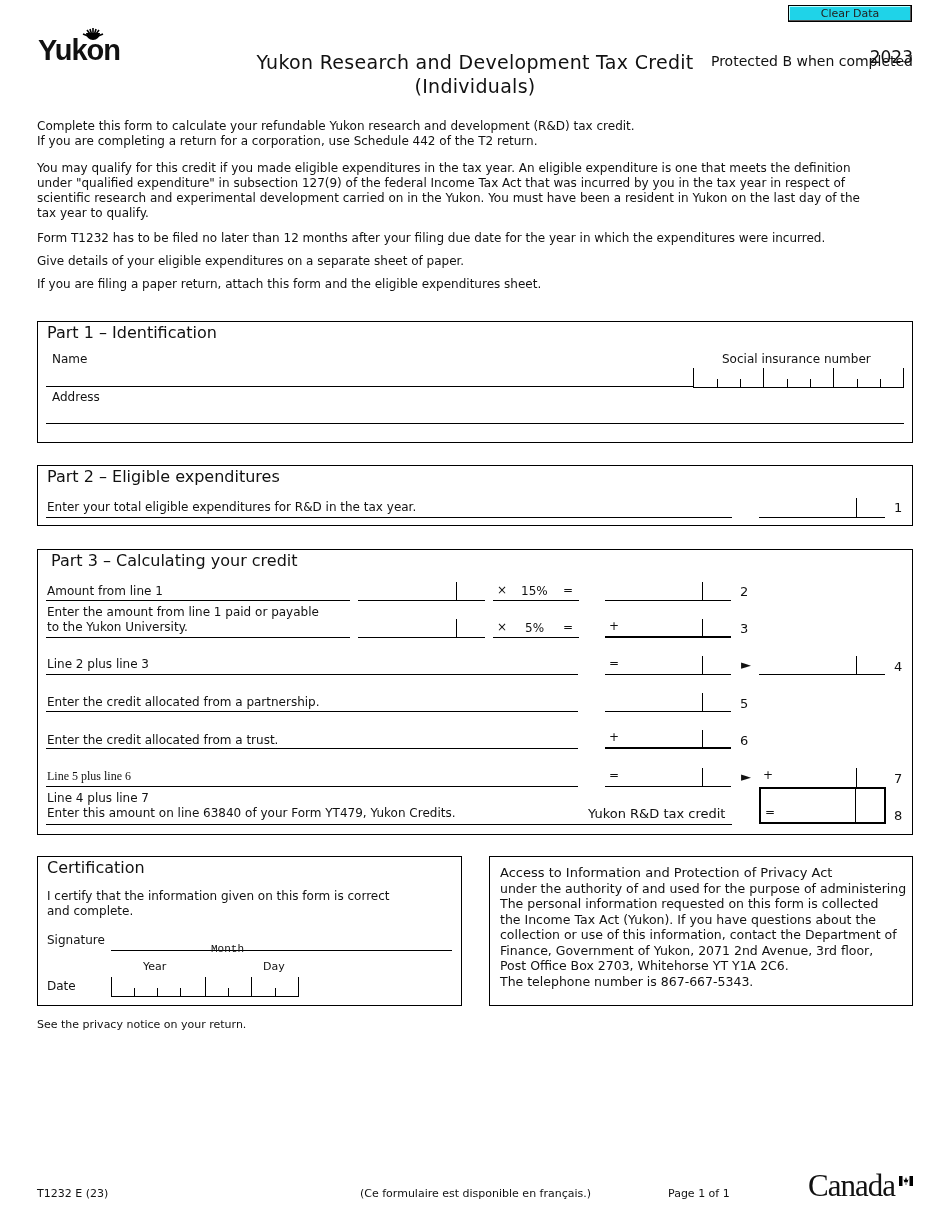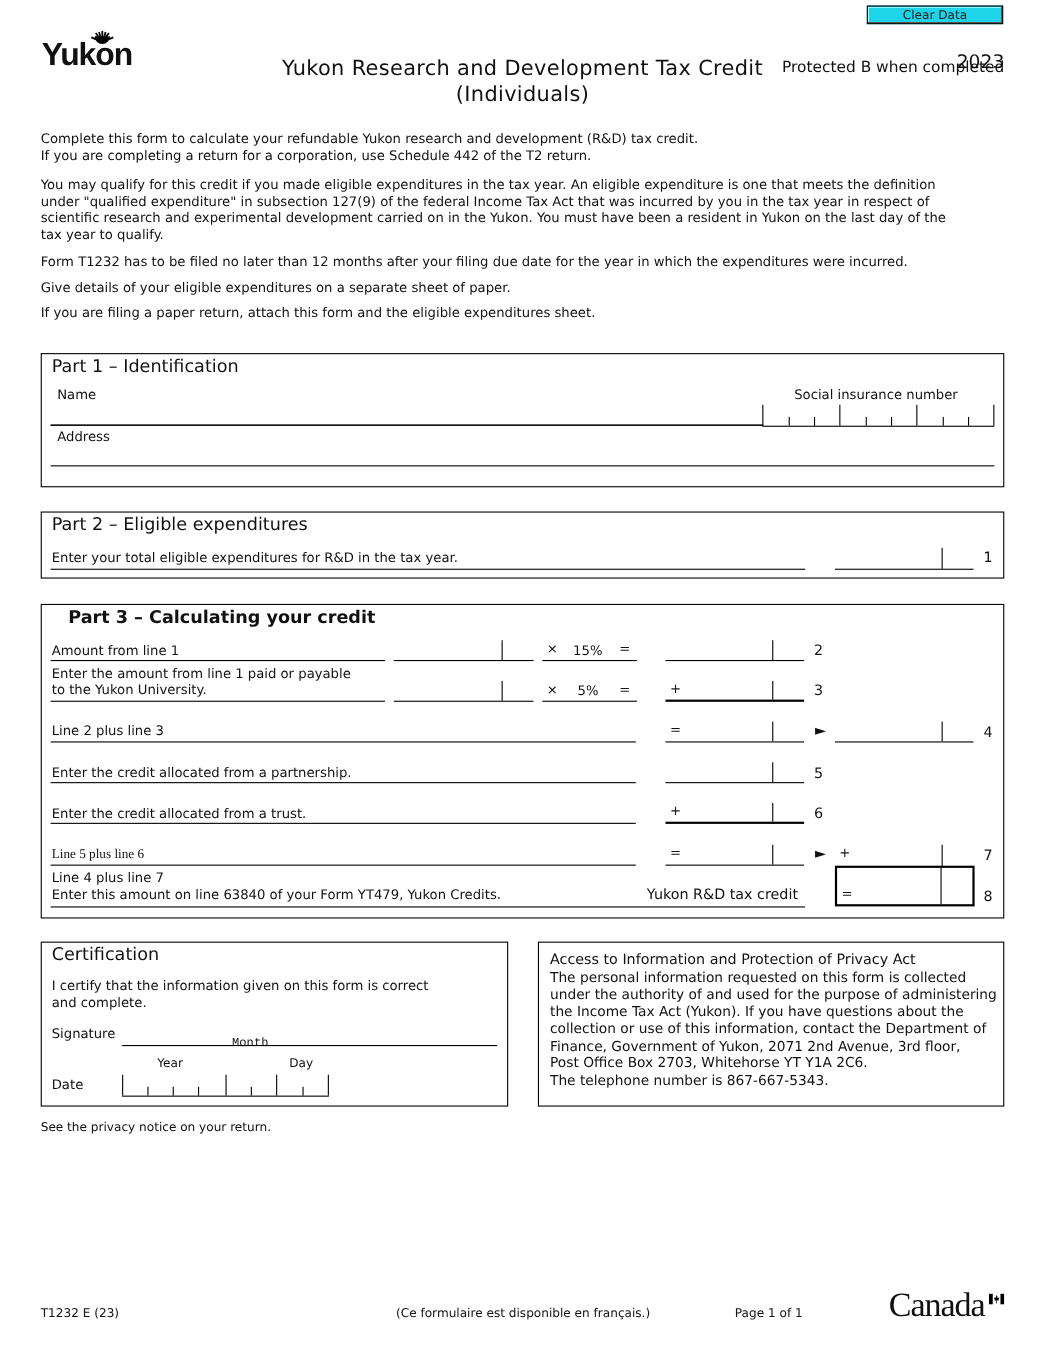--- a/index.html
+++ b/index.html
@@ -77,21 +77,21 @@
 <div class="box" style="left:37px;top:465px;width:876px;height:61px;"></div>
 <div class="abs ph" style="left:47px;top:467px;">Part 2 – Eligible expenditures</div>
 <div class="abs t12" style="left:47px;top:500px;">Enter your total eligible expenditures for R&amp;D in the tax year.</div>
 <div class="line" style="left:46px;top:517px;width:686px;height:1px;"></div>
 <div class="amt" style="left:759px;top:498px;width:126px;height:20px;">
     <div class="cents"></div>
   </div>
 <div class="lnum" style="left:894px;top:500px;">1</div>
 
 <div class="box" style="left:37px;top:549px;width:876px;height:286px;"></div>
-<div class="abs ph" style="left:62px;top:551px;font-weight:bold;">Part 3 – Calculating your credit</div>
+<div class="abs ph" style="left:51px;top:551px;">Part 3 – Calculating your credit</div>
 
 <div class="abs t12" style="left:47px;top:584px;">Amount from line 1</div>
 <div class="line" style="left:46px;top:600px;width:304px;height:1px;"></div>
 <div class="amt" style="left:358px;top:582px;width:127px;height:19px;">
     <div class="cents" style="width:28px;"></div>
   </div>
 <div class="abs" style="left:493px;top:582px;width:86px;height:18px;border-bottom:1px solid #000;font-size:12px;">
   <span class="op" style="left:4px;top:1px;">×</span>
   <span class="op" style="left:28px;top:2px;">15%</span>
   <span class="op" style="left:70px;top:1px;">=</span>
@@ -193,22 +193,22 @@
   <div class="tick" style="left:117px;top:11px;height:8px;"></div>
   <div class="tick" style="left:140px;top:0;height:19px;"></div>
   <div class="tick" style="left:164px;top:11px;height:8px;"></div>
   <div class="tick" style="left:187px;top:0;height:19px;"></div>
 </div>
 <div class="abs" style="left:37px;top:1018px;font-size:11px;">See the privacy notice on your return.</div>
 
 <div class="box" style="left:489px;top:856px;width:424px;height:150px;"></div>
 <div class="abs" style="left:500px;top:865px;font-size:12.5px;line-height:15.5px;">
   <div style="font-size:13px;">Access to Information and Protection of Privacy Act</div>
+  <div>under the authority of and used for the purpose of administering</div>
   <div>The personal information requested on this form is collected</div>
-  <div>under the authority of and used for the purpose of administering</div>
   <div>the Income Tax Act (Yukon). If you have questions about the</div>
   <div>collection or use of this information, contact the Department of</div>
   <div>Finance, Government of Yukon, 2071 2nd Avenue, 3rd floor,</div>
   <div>Post Office Box 2703, Whitehorse YT  Y1A 2C6.</div>
   <div>The telephone number is 867-667-5343.</div>
 </div>
 
 <div class="abs" style="left:37px;top:1187px;font-size:11px;">T1232 E (23)</div>
 <div class="abs" style="left:360px;top:1187px;font-size:11px;">(Ce formulaire est disponible en français.)</div>
 <div class="abs" style="left:668px;top:1187px;font-size:11px;">Page 1 of 1</div>

